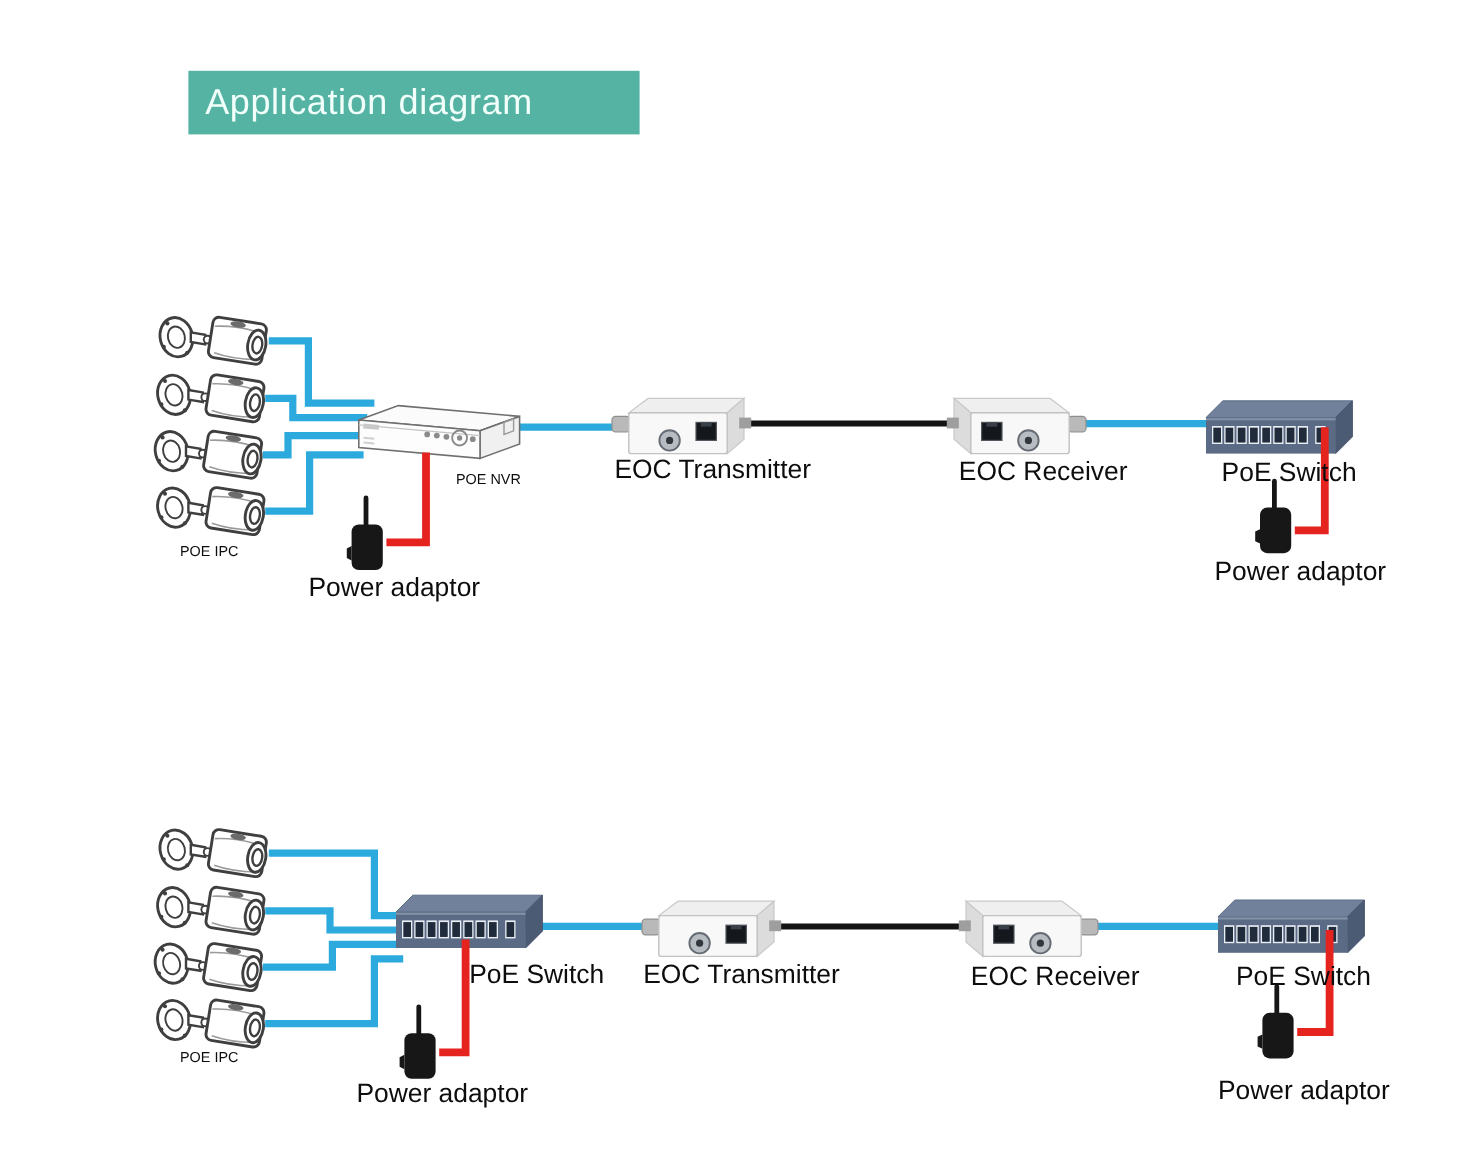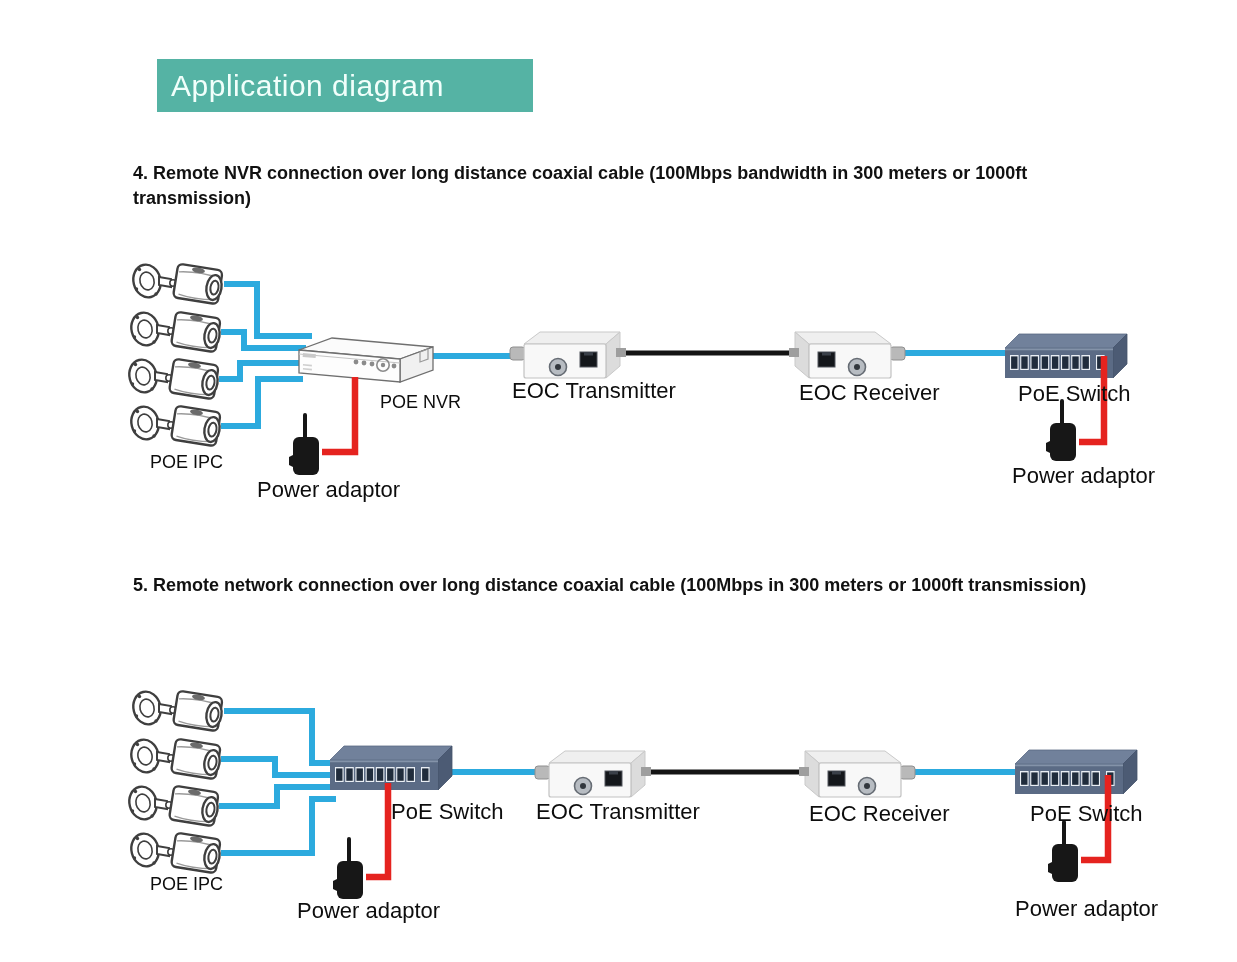--- a/index.html
+++ b/index.html
@@ -9,21 +9,21 @@
           background:var(--banner-bg,#55b3a4);color:var(--banner-text,#f1fffb);
           font-size:30px;font-weight:500;letter-spacing:0.5px;
           display:flex;align-items:center;padding-left:14px;box-sizing:border-box;}
   .heading{position:absolute;left:133px;width:965px;font-size:18px;font-weight:700;
            color:var(--heading-text,#111);line-height:25px;letter-spacing:0px;}
   .heading.h4{top:161px;}
   .heading.h5{top:573px;}
   .watermark{position:absolute;left:417px;top:463px;width:400px;text-align:center;
              font-size:27px;color:var(--watermark-text,#c3c3c3);letter-spacing:1px;}
   .lbl{position:absolute;font-size:22px;color:var(--label-text,#0d0d0d);white-space:nowrap;}
-  .lbl.big{font-size:18px;}
+  .lbl.big{font-size:12px;}
   svg.scene{position:absolute;left:0;top:0;}
   .cable-net{fill:none;stroke:var(--cable-network,#2caade);stroke-width:6;}
   .cable-coax{fill:none;stroke:var(--cable-coax,#141414);stroke-width:5;}
   .cable-pwr{fill:none;stroke:var(--cable-power,#e5231f);stroke-width:6.5;}
 </style>
 </head>
 <body>
 
 <div class="page">
 
@@ -160,22 +160,20 @@
     <path class="cable-pwr" d="M1108 775 V860 H1081"></path>
 
     <use href="#adaptor" x="287" y="413"></use>
     <use href="#adaptor" x="1044" y="399"></use>
     <use href="#adaptor" x="331" y="837"></use>
     <use href="#adaptor" x="1046" y="820"></use>
   </svg>
 
   <div class="banner">Application diagram</div>
 
-  <div class="heading h4">4. Remote NVR connection over long distance coaxial cable (100Mbps bandwidth in 300 meters or 1000ft transmission)</div>
-  <div class="heading h5">5. Remote network connection over long distance coaxial cable (100Mbps in 300 meters or 1000ft transmission)</div>
 
 
   <div class="lbl big" style="left:150px;top:452px">POE IPC</div>
   <div class="lbl big" style="left:380px;top:392px">POE NVR</div>
   <div class="lbl" style="left:257px;top:477px">Power adaptor</div>
   <div class="lbl" style="left:512px;top:378px">EOC Transmitter</div>
   <div class="lbl" style="left:799px;top:380px">EOC Receiver</div>
   <div class="lbl" style="left:1018px;top:381px">PoE Switch</div>
   <div class="lbl" style="left:1012px;top:463px">Power adaptor</div>
 

